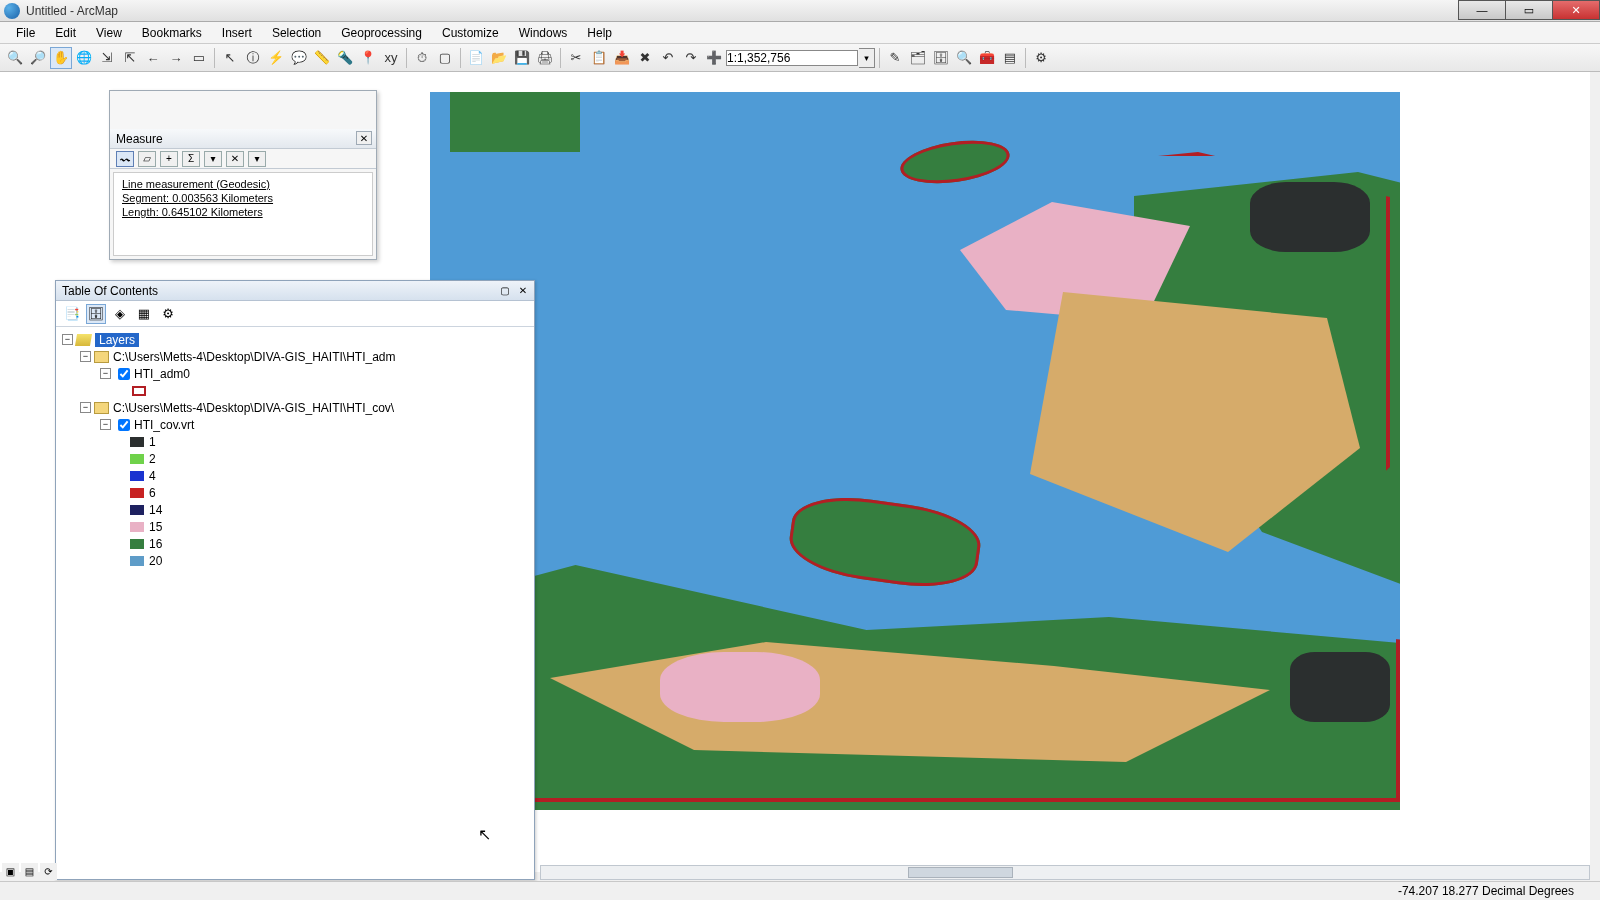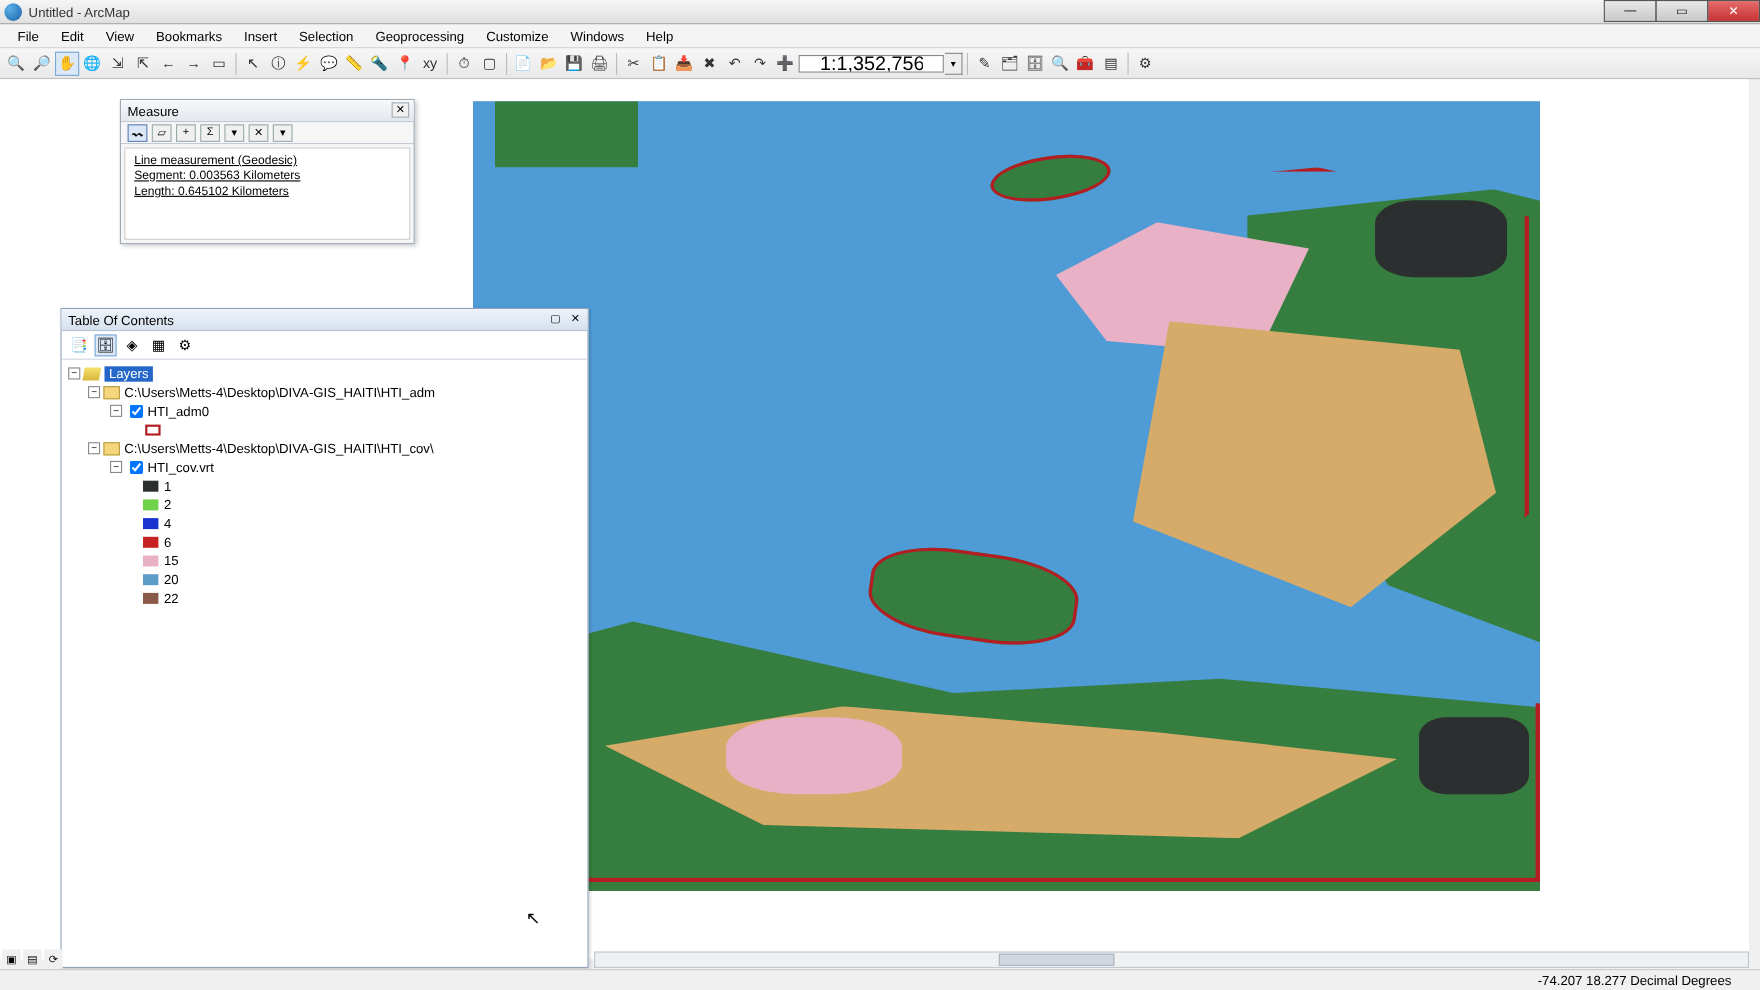--- a/index.html
+++ b/index.html
@@ -16,39 +16,39 @@
 
 
 .menubar { height: 22px; background: #f4f4f4; display: flex; align-items: center; padding: 0 6px; border-bottom: 1px solid #ccc; font-size: 12px; }
 .menubar .mitem { padding: 2px 10px; cursor: default; }
 
 
 .toolbars { height: 28px; background: linear-gradient(#f7f7f7,#e8e8e8); display: flex; align-items: center; padding: 0 4px; border-bottom: 1px solid #bbb; gap: 1px; }
 .tbtn { width: 22px; height: 22px; border: 1px solid transparent; display: flex; align-items: center; justify-content: center; font-size: 13px; color: #333; }
 .tbtn.active { border: 1px solid #7aa7d6; background: #dbe8f7; }
 .tsep { width: 1px; height: 20px; background: #bbb; margin: 0 3px; }
-.scale-input { width: 132px; height: 16px; font-size: 18px; padding: 1px 18px; border: 1px solid #888; background: #fff; }
+.scale-input { width: 132px; height: 16px; font-size: 12px; padding: 1px 0; border: 1px solid #888; background: #fff; }
 .scale-dd { width: 16px; height: 20px; border: 1px solid #888; border-left: none; background: #eee; display: flex; align-items: center; justify-content: center; font-size: 9px; }
 
 
 .maparea { position: absolute; left: 0; top: 72px; right: 10px; bottom: 28px; background: #fff; }
 .map-canvas { position: absolute; left: 430px; top: 20px; width: 970px; height: 718px; background: #4f9bd6; overflow: hidden; }
 .land1 { position: absolute; left: 480px; top: 80px; width: 640px; height: 480px; background: #357e3f; clip-path: polygon(35% 5%, 70% 0%, 100% 10%, 100% 70%, 85% 90%, 55% 75%, 45% 55%, 25% 45%, 35% 20%); }
 .land2 { position: absolute; left: 0px; top: 460px; width: 970px; height: 260px; background: #357e3f; clip-path: polygon(0% 20%, 15% 5%, 45% 30%, 70% 25%, 100% 35%, 100% 100%, 0% 100%); }
 .land3 { position: absolute; left: 360px; top: 410px; width: 190px; height: 80px; background: #357e3f; border-radius: 40%; transform: rotate(8deg); }
 .land4 { position: absolute; left: 470px; top: 50px; width: 110px; height: 40px; background: #357e3f; border-radius: 50%; transform: rotate(-8deg); }
 .land5 { position: absolute; left: 20px; top: 0; width: 130px; height: 60px; background: #357e3f; }
 .patch-tan { position: absolute; background: #d6ab6a; }
 .patch-pink { position: absolute; background: #e9b1c5; }
 .patch-dark { position: absolute; background: #2b2f2f; }
 .outline { position: absolute; border: 3px solid #b21e24; background: transparent; }
 
 
 .measure { position: absolute; left: 109px; top: 90px; width: 268px; background: #f6f6f6; border: 1px solid #9faab5; box-shadow: 2px 2px 4px rgba(0,0,0,0.2); }
-.measure .m-title { height: 20px; background: linear-gradient(#f7f9fb,#e3e8ee); display: flex; align-items: center; padding: 0 6px; font-size: 12px; border-bottom: 1px solid #c2cad3; position: relative; }
+.measure .m-title { height: 20px; background: linear-gradient(#f7f9fb,#e3e8ee); display: flex; align-items: center; padding: 0 6px; font-size: 12px; border-bottom: 1px solid #c2cad3; position: relative; margin-top: 38px; }
 .measure .m-close { position: absolute; right: 4px; top: 2px; width: 16px; height: 14px; border: 1px solid #9faab5; font-size: 10px; display: flex; align-items: center; justify-content: center; background: #f0f0f0; }
 .measure .m-tools { height: 20px; display: flex; align-items: center; gap: 4px; padding: 2px 6px; border-bottom: 1px solid #c2cad3; }
 .measure .mtbtn { width: 18px; height: 16px; border: 1px solid #9aa; background: #f0f0f0; font-size: 10px; display: flex; align-items: center; justify-content: center; }
 .measure .mtbtn.sel { border: 1px solid #5e7fb5; background: #dbe7f6; }
 .measure .m-body { padding: 4px 8px 36px; font-size: 11px; line-height: 14px; background: #fff; border: 1px solid #ccc; margin: 3px; text-decoration: underline; }
 
 
 .toc { position: absolute; left: 55px; top: 280px; width: 480px; height: 600px; background: #fff; border: 1px solid #8fa3ba; box-shadow: 1px 1px 3px rgba(0,0,0,0.2); display: flex; flex-direction: column; }
 .toc .toc-title { height: 20px; background: linear-gradient(#eef3f9,#d6e1ee); display: flex; align-items: center; font-size: 12px; padding: 0 6px; border-bottom: 1px solid #b5c2d2; position: relative; }
 .toc .toc-ctrl { position: absolute; right: 4px; top: 2px; display: flex; gap: 4px; }
@@ -245,30 +245,34 @@
         </div>
         <div class="tree-row" style="padding-left: 72px;">
           <div class="sym-swatch" style="background: rgb(26, 51, 208);"></div>
           <span>4</span>
         </div>
         <div class="tree-row" style="padding-left: 72px;">
           <div class="sym-swatch" style="background: rgb(199, 34, 34);"></div>
           <span>6</span>
         </div>
         <div class="tree-row" style="padding-left: 72px;">
+          <div class="sym-swatch" style="background: rgb(30, 33, 96);"></div>
+          <span>14</span>
+        </div>
+        <div class="tree-row" style="padding-left: 72px;">
           <div class="sym-swatch" style="background: rgb(233, 177, 197);"></div>
           <span>15</span>
         </div>
         <div class="tree-row" style="padding-left: 72px;">
+          <div class="sym-swatch" style="background: rgb(53, 126, 63);"></div>
+          <span>16</span>
+        </div>
+        <div class="tree-row" style="padding-left: 72px;">
           <div class="sym-swatch" style="background: rgb(94, 156, 200);"></div>
           <span>20</span>
-        </div>
-        <div class="tree-row" style="padding-left: 72px;">
-          <div class="sym-swatch" style="background: rgb(138, 90, 72);"></div>
-          <span>22</span>
         </div>
       </div>
   </div>
 </div>
 
 <div class="view-tabs">
   <div class="vtab">▣</div>
   <div class="vtab">▤</div>
   <div class="vtab">⟳</div>
 </div>

